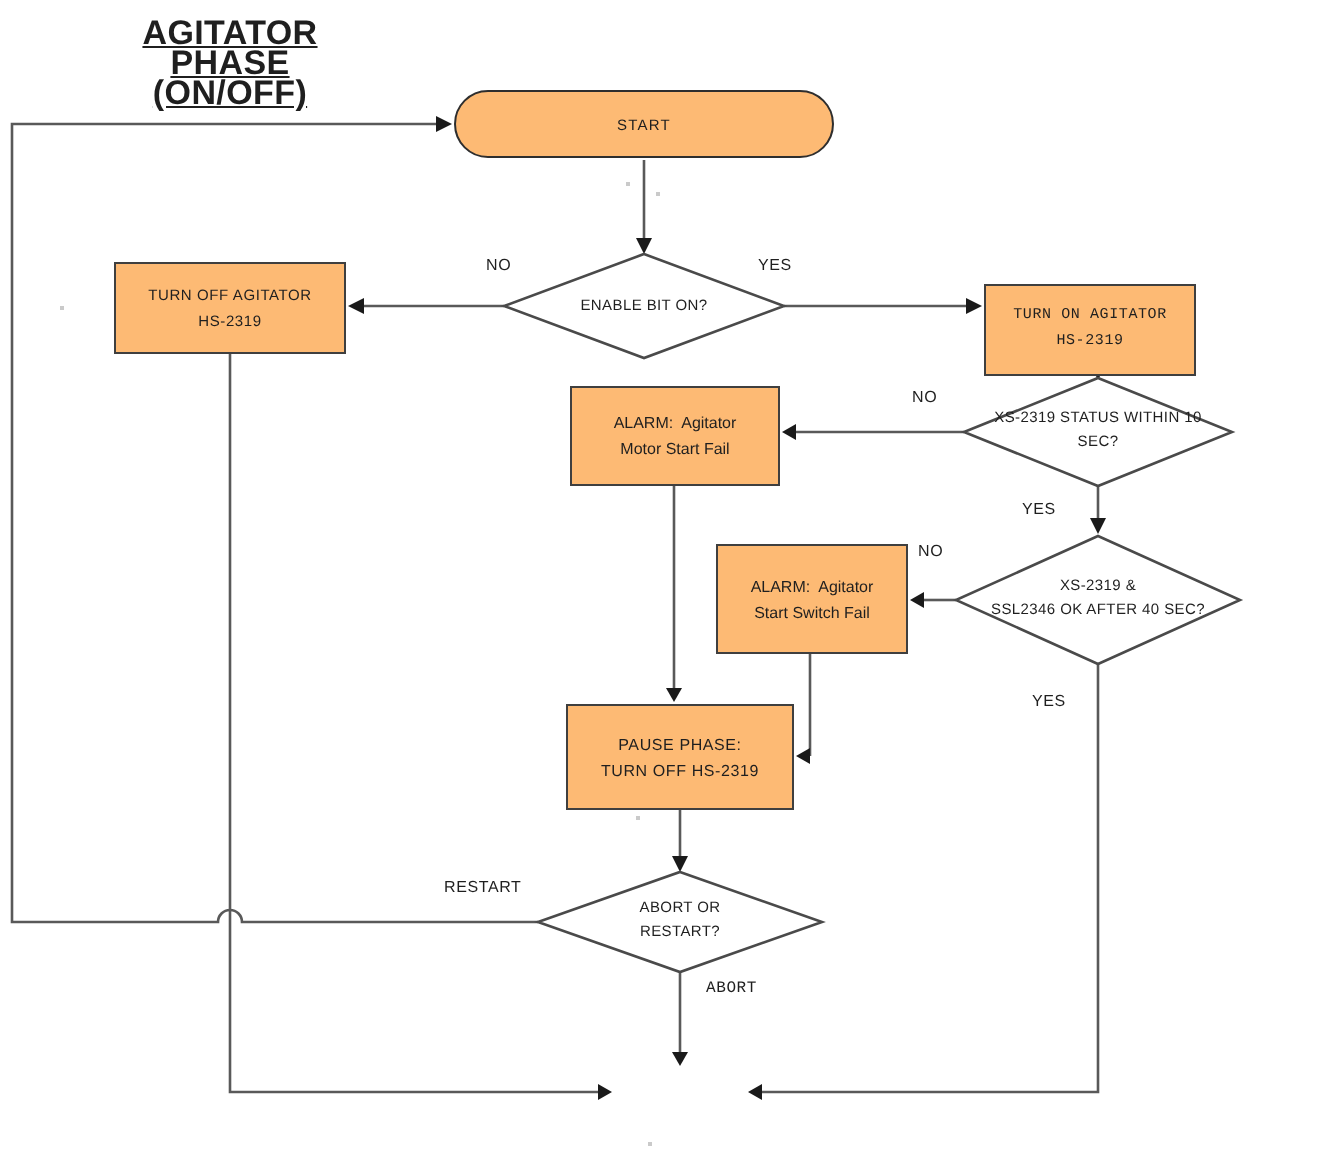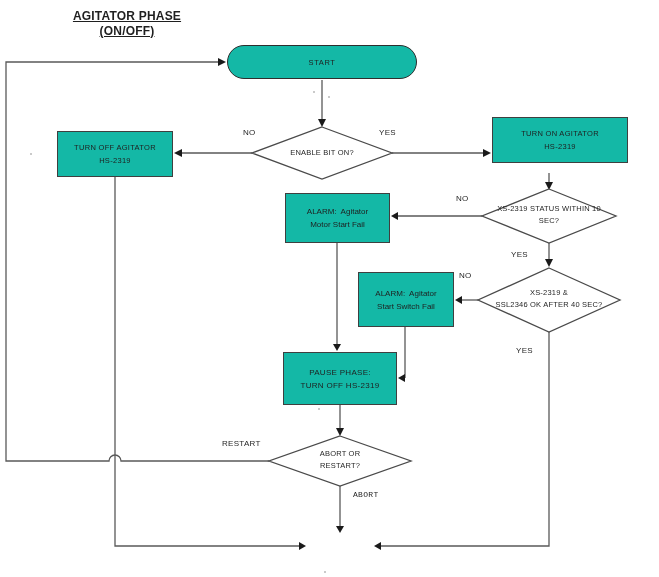--- a/index.html
+++ b/index.html
@@ -1,23 +1,23 @@
 <!DOCTYPE html>
 <html><head>
 <meta charset="utf-8">
 <style>
   html,body{margin:0;padding:0;background:#fff;}
   .stage{position:relative;width:659px;height:577px;background:#fff;
          font-family:"Liberation Sans",sans-serif;color:#1f1f1f;overflow:hidden;}
   svg.wires{position:absolute;left:0;top:0;z-index:1;}
-  .title{position:absolute;left:52px;top:9px;width:150px;text-align:center;
-         font-size:12px;font-weight:700;line-height:15px;z-index:3;}
+  .title{position:absolute;left:40px;top:9px;width:150px;text-align:center;
+         font-size:17px;font-weight:700;line-height:15px;z-index:3;}
   .title .tl{text-decoration:underline;letter-spacing:.2px;}
   .node{position:absolute;box-sizing:border-box;display:flex;flex-direction:column;
-        align-items:center;justify-content:center;text-align:center;background:#14b8a6;z-index:2;}
+        align-items:center;justify-content:center;text-align:center;background:#fdba74;z-index:2;}
   .box{border:1.5px solid #3f3f3f;}
   .stadium{border:1.6px solid #2e2e2e;border-radius:17px;}
   .nl{white-space:pre;}
   .caps{font-size:7.5px;line-height:13px;letter-spacing:.3px;justify-content:center;}
   .boldtxt{font-size:8px;font-weight:400;line-height:13px;}
   .dtext{position:absolute;display:flex;flex-direction:column;align-items:center;
          justify-content:center;text-align:center;font-size:7.5px;line-height:12px;
          letter-spacing:.2px;z-index:3;background:transparent;}
   .elabel{position:absolute;font-size:8px;letter-spacing:.3px;z-index:3;}
   .stray{position:absolute;width:2px;height:2px;background:#8a8a8a;opacity:.45;z-index:0;}
@@ -105,21 +105,21 @@
 
   <div class="node stadium startfont" style="left:227px;top:45px;width:190px;height:34px;">
     <div class="nl">START</div>
   </div>
 
   <div class="node box caps" style="left:57px;top:131px;width:116px;height:46px;">
     <div class="nl">TURN OFF AGITATOR</div>
     <div class="nl">HS-2319</div>
   </div>
 
-  <div class="node box caps" style="left:492px;top:117px;width:136px;height:46px;">
+  <div class="node box caps" style="left:492px;top:142px;width:106px;height:46px;font-family:Liberation Mono, monospace;">
     <div class="nl">TURN ON AGITATOR</div>
     <div class="nl">HS-2319</div>
   </div>
 
   <div class="node box boldtxt" style="left:285px;top:193px;width:105px;height:50px;">
     <div class="nl">ALARM:  Agitator</div>
     <div class="nl">Motor Start Fail</div>
   </div>
 
   <div class="node box boldtxt" style="left:358px;top:272px;width:96px;height:55px;">

